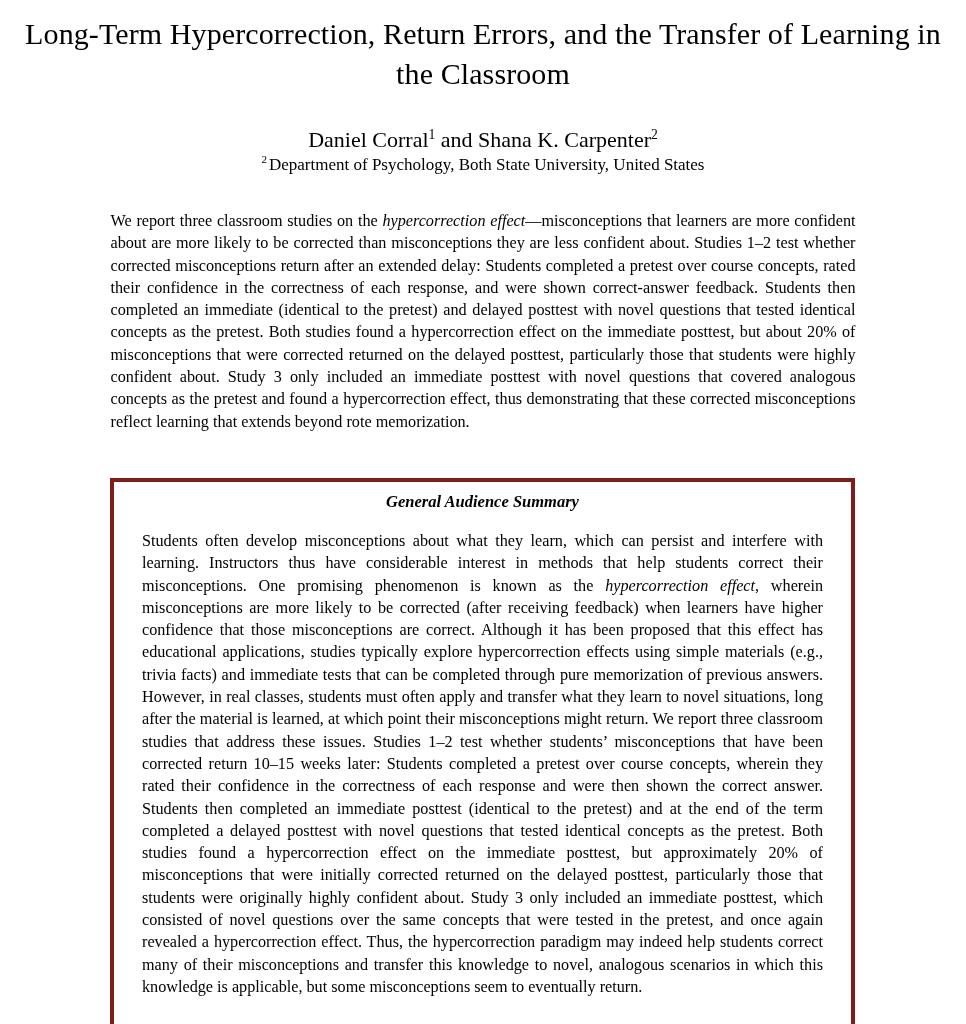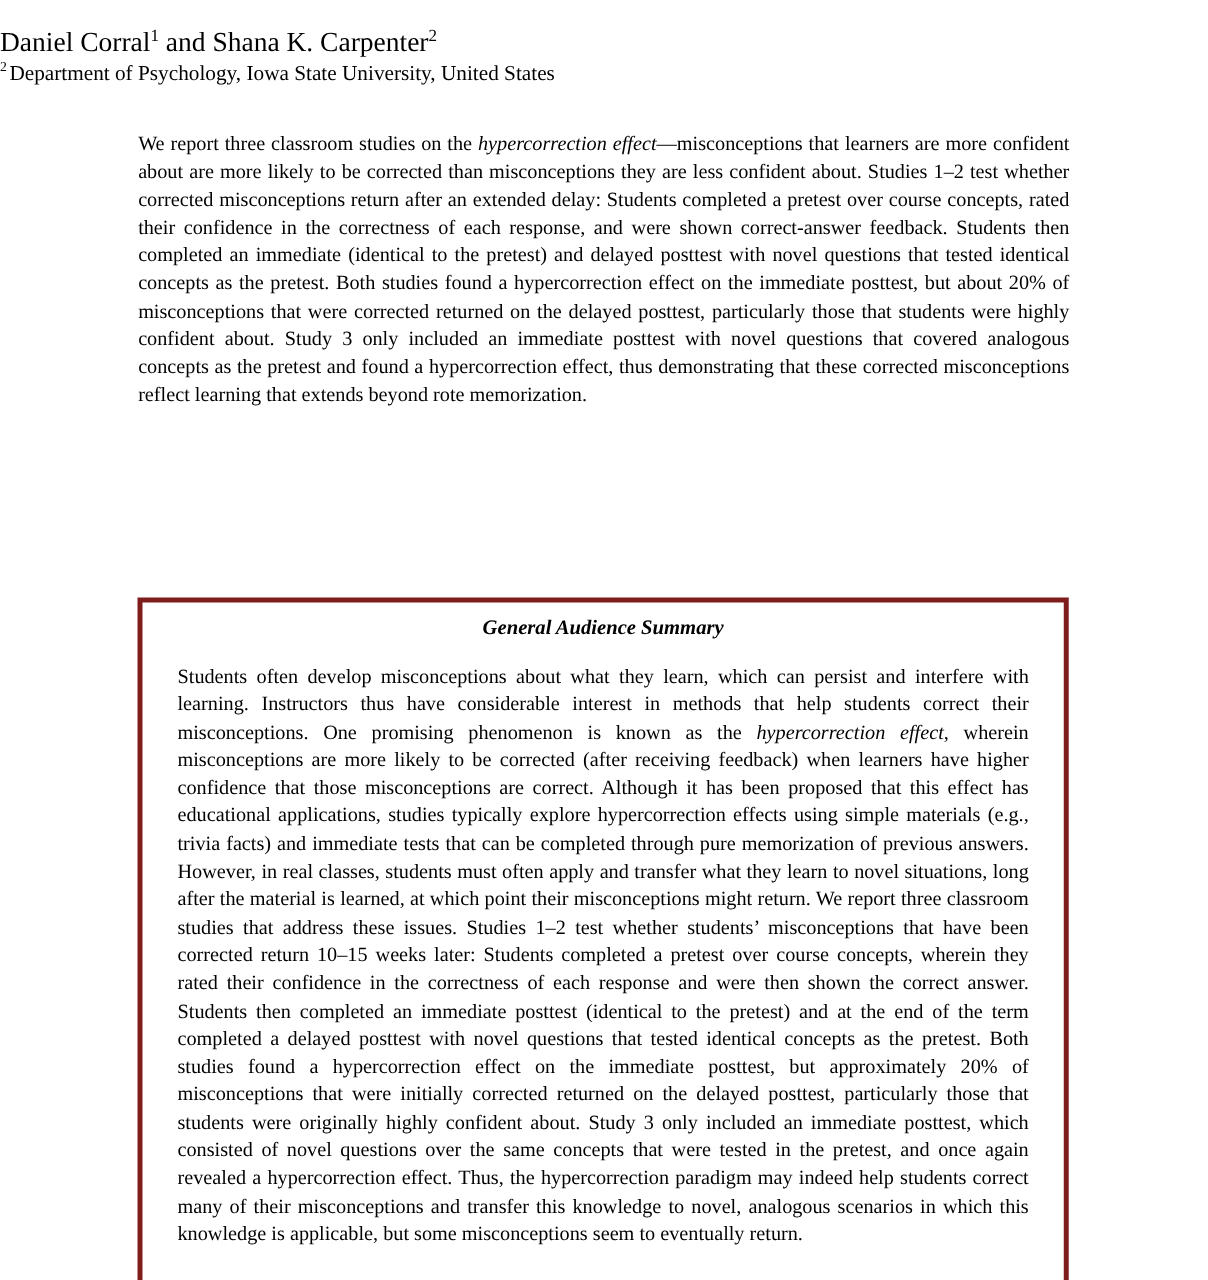--- a/index.html
+++ b/index.html
@@ -31,21 +31,22 @@
     font-size: 30px;
     line-height: 40px;
     text-align: center;
     font-weight: normal;
     margin: 0;
     letter-spacing: 0.1px;
   }
 
   
   .author-block {
-    margin-top: 20px;
+    margin-top: 32px;
+    text-align: center;
   }
   .authors-line {
     font-size: 22px;
     line-height: 28px;
   }
   .affiliation {
     font-size: 17px;
     line-height: 22px;
   }
   sup {
@@ -99,27 +100,30 @@
     hyphens: none;
   }
 
   em { font-style: italic; }
 </style>
 </head>
 <body>
 
 <div class="page">
 
+  <div class="title-block">
+    <h1 class="paper-title">Long-Term Hypercorrection, Return Errors, and the Transfer of Learning in the Classroom</h1>
+  </div>
 
   <div class="author-block">
     <div class="authors-line">
       <span>Daniel Corral</span><sup>1</sup><span> and </span><span>Shana K. Carpenter</span><sup>2</sup>
     </div>
     <div class="affiliation">
-      <span class="aff-marker">2</span><span>Department of Psychology, Iowa State University, United States</span>
+      <span class="aff-marker">2</span><span>Department of Psychology, Both State University, United States</span>
     </div>
   </div>
 
   <div class="abstract"><span>We report three classroom studies on the </span><em>hypercorrection effect</em><span>—misconceptions that learners are more confident about are more likely to be corrected than misconceptions they are less confident about. Studies 1–2 test whether corrected misconceptions return after an extended delay: Students completed a pretest over course concepts, rated their confidence in the correctness of each response, and were shown correct-answer feedback. Students then completed an immediate (identical to the pretest) and delayed posttest with novel questions that tested identical concepts as the pretest. Both studies found a hypercorrection effect on the immediate posttest, but about 20% of misconceptions that were corrected returned on the delayed posttest, particularly those that students were highly confident about. Study 3 only included an immediate posttest with novel questions that covered analogous concepts as the pretest and found a hypercorrection effect, thus demonstrating that these corrected misconceptions reflect learning that extends beyond rote memorization.</span></div>
 
   <div class="summary-box">
     <div class="summary-heading">General Audience Summary</div>
     <p class="summary-body"><span>Students often develop misconceptions about what they learn, which can persist and interfere with learning. Instructors thus have considerable interest in methods that help students correct their misconceptions. One promising phenomenon is known as the </span><em>hypercorrection effect</em><span>, wherein misconceptions are more likely to be corrected (after receiving feedback) when learners have higher confidence that those misconceptions are correct. Although it has been proposed that this effect has educational applications, studies typically explore hypercorrection effects using simple materials (e.g., trivia facts) and immediate tests that can be completed through pure memorization of previous answers. However, in real classes, students must often apply and transfer what they learn to novel situations, long after the material is learned, at which point their misconceptions might return. We report three classroom studies that address these issues. Studies 1–2 test whether students’ misconceptions that have been corrected return 10–15 weeks later: Students completed a pretest over course concepts, wherein they rated their confidence in the correctness of each response and were then shown the correct answer. Students then completed an immediate posttest (identical to the pretest) and at the end of the term completed a delayed posttest with novel questions that tested identical concepts as the pretest. Both studies found a hypercorrection effect on the immediate posttest, but approximately 20% of misconceptions that were initially corrected returned on the delayed posttest, particularly those that students were originally highly confident about. Study 3 only included an immediate posttest, which consisted of novel questions over the same concepts that were tested in the pretest, and once again revealed a hypercorrection effect. Thus, the hypercorrection paradigm may indeed help students correct many of their misconceptions and transfer this knowledge to novel, analogous scenarios in which this knowledge is applicable, but some misconceptions seem to eventually return.</span></p>
   </div>
 

